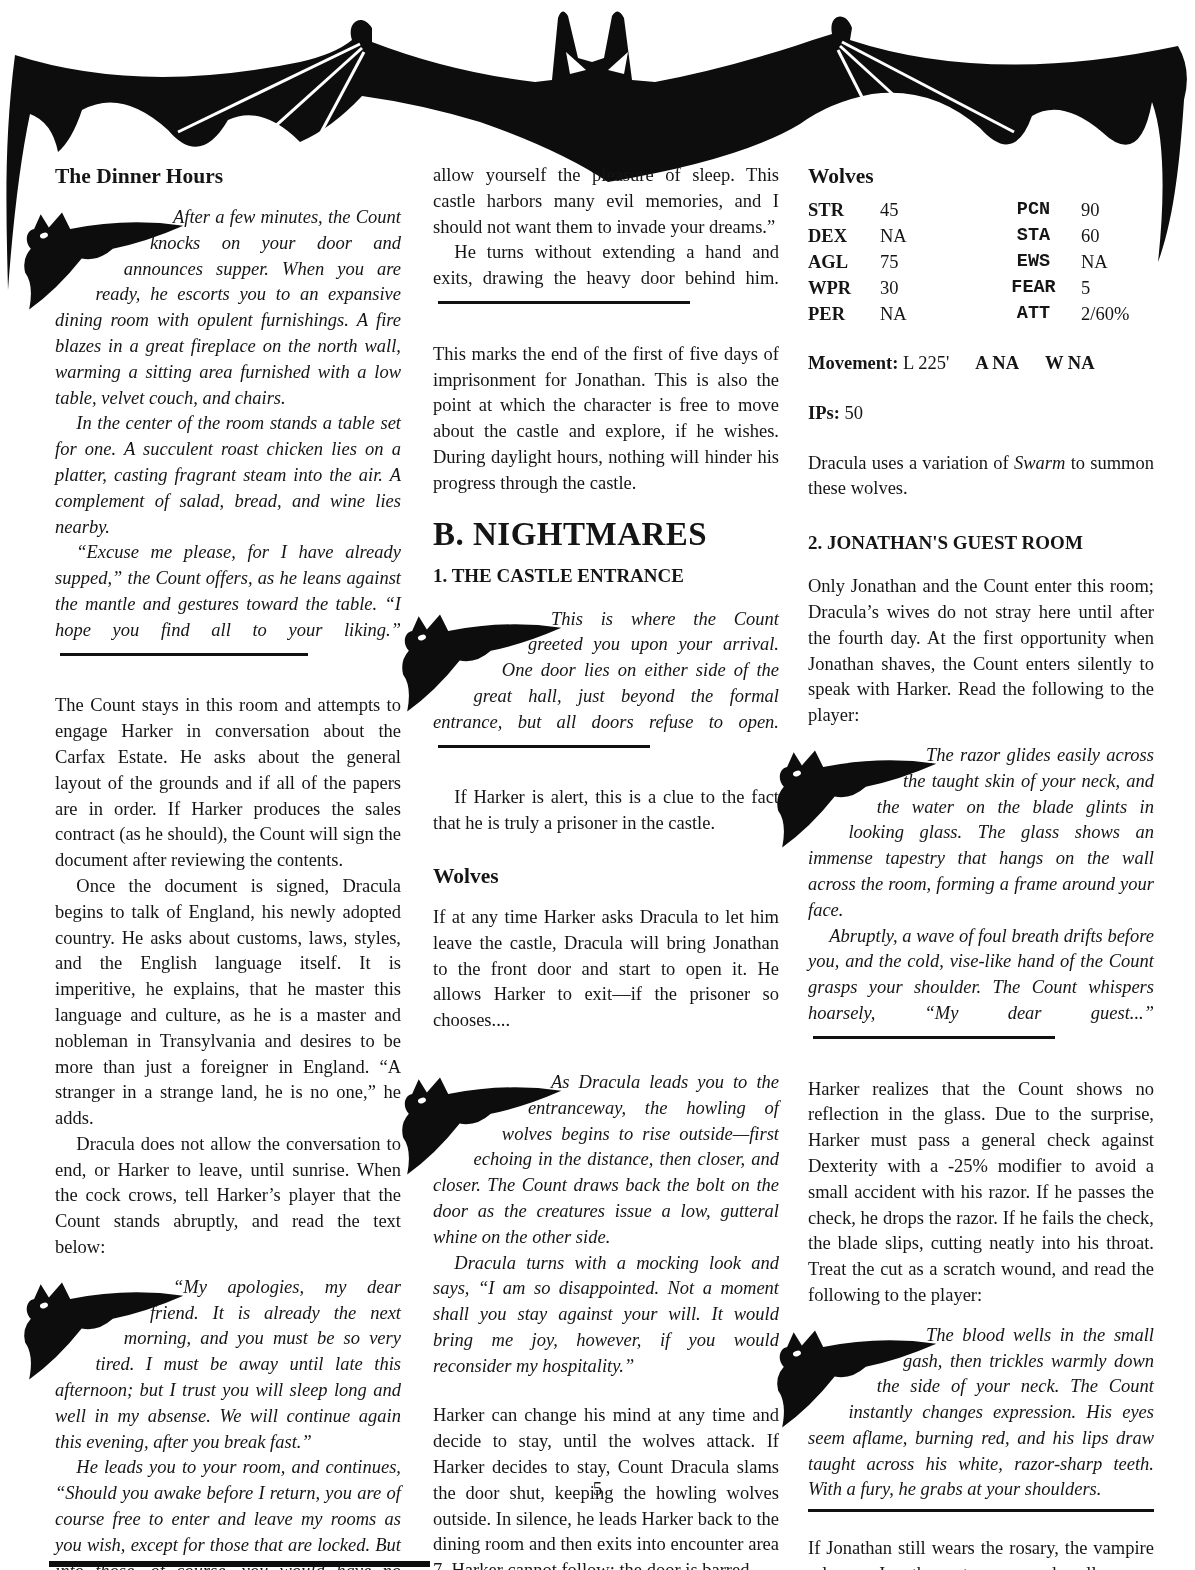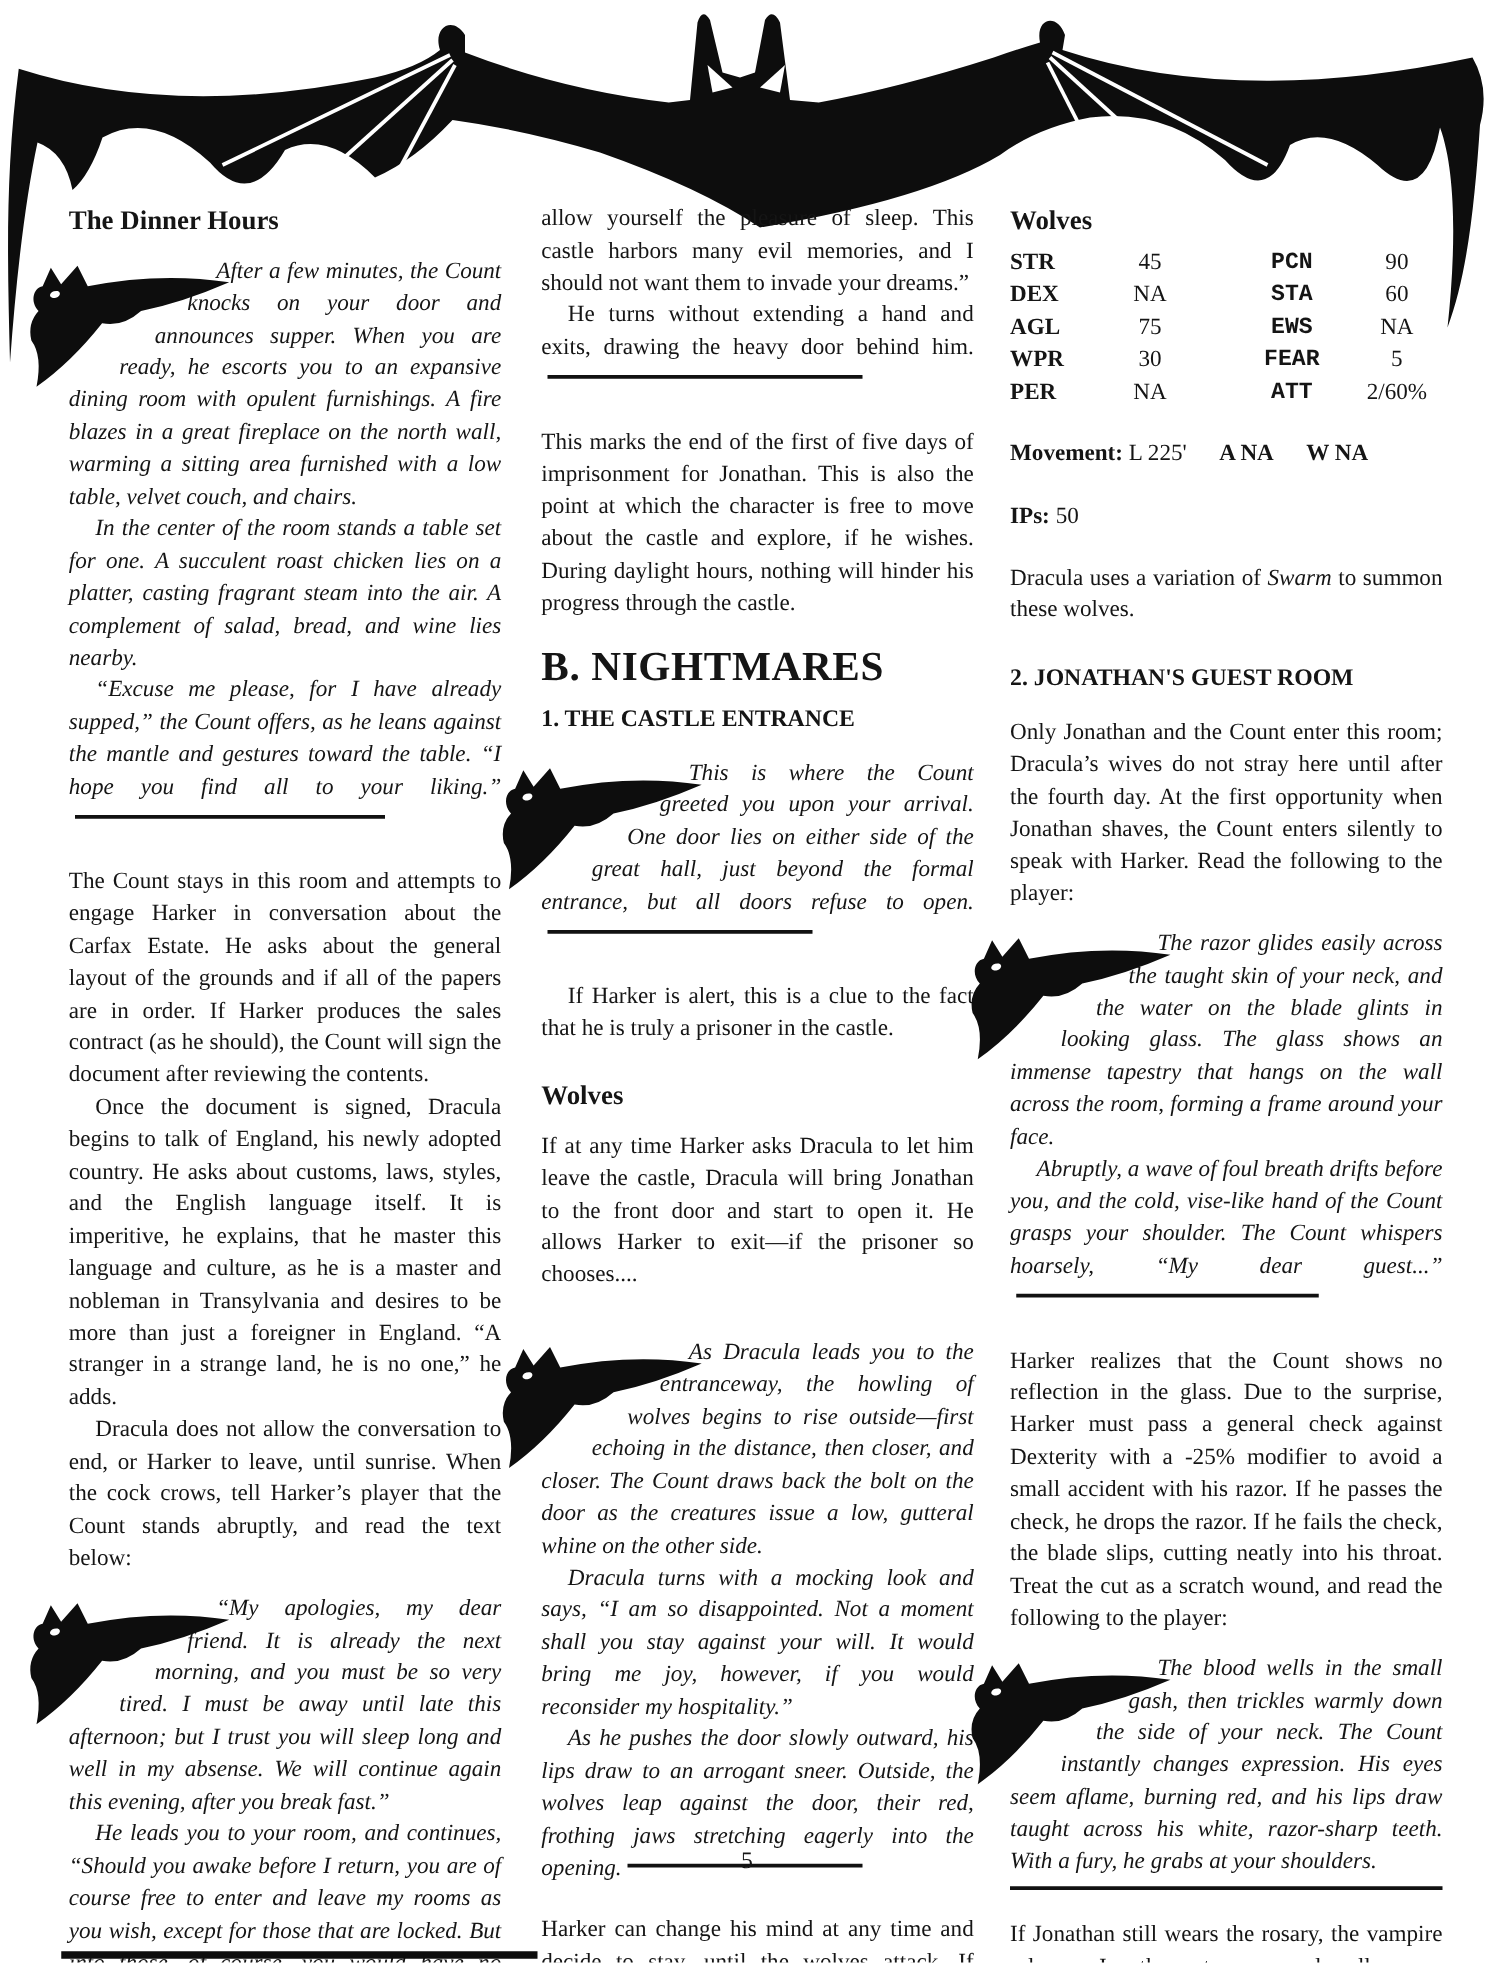--- a/index.html
+++ b/index.html
@@ -31,21 +31,21 @@
     margin:2px 8px 0 -18px;
   }
   .bat-float svg{position:absolute;left:-16px;top:-12px;width:164px;height:132px;overflow:visible;}
   
   .qrule{display:inline-block;border-top:3px solid #111;height:0;vertical-align:middle;margin-left:5px;transform:translateY(-3px);}
   .fullrule{border-top:3px solid #111;margin-top:6px;}
   
   .stats{display:grid;grid-template-columns:72px 80px 121px 73px;margin:6px 0 0 0;}
   .stats .lbl{font-weight:bold;text-align:left;line-height:26px;}
   .stats .lbl2{font-weight:bold;text-align:center;line-height:26px;padding-left:26px;font-family:Liberation Mono, monospace;}
-  .stats .val{text-align:center;line-height:26px;}
+  .stats .val{text-align:left;line-height:26px;}
   .statline{margin-top:24px;text-align:left;}
   .statline b{font-weight:bold;}
   .mv-part{display:inline-block;margin-right:26px;}
   .ital{font-style:italic;}
   
   .pageno{position:absolute;left:0;right:0;top:1478px;text-align:center;font-size:19px;}
   .bottom-bar{position:absolute;left:49px;top:1561px;width:381px;height:6px;background:#0d0d0d;}
 </style>
 </head>
 <body>
@@ -166,21 +166,20 @@
     <p>If at any time Harker asks Dracula to let him leave the castle, Dracula will bring Jonathan to the front door and start to open it. He allows Harker to exit—if the prisoner so chooses....</p>
 
     <div class="readaloud" style="margin-top:36px">
       <span class="bat-float" aria-hidden="true">
         <svg viewBox="0 0 200 130">
             <use href="#small-bat"></use>
           </svg>
       </span>
       <p>As Dracula leads you to the entranceway, the howling of wolves begins to rise outside—first echoing in the distance, then closer, and closer. The Count draws back the bolt on the door as the creatures issue a low, gutteral whine on the other side.</p>
       <p class="ind">Dracula turns with a mocking look and says, “I am so disappointed. Not a moment shall you stay against your will. It would bring me joy, however, if you would reconsider my hospitality.”</p>
-      <p class="ind"><span>As he pushes the door slowly outward, his lips draw to an arrogant sneer. Outside, the wolves leap against the door, their red, frothing jaws stretching eagerly into the opening.</span><span class="qrule" style="width:188px"></span></p>
     </div>
 
     <p class="gap">Harker can change his mind at any time and decide to stay, until the wolves attack. If Harker decides to stay, Count Dracula slams the door shut, keeping the howling wolves outside. In silence, he leads Harker back to the dining room and then exits into encounter area 7. Harker cannot follow; the door is barred.</p>
   </div>
 
   <div class="col col3">
     <h3 class="minor" style="margin-bottom:8px">Wolves</h3>
 
     <div class="stats">
       <span class="lbl">STR</span>

